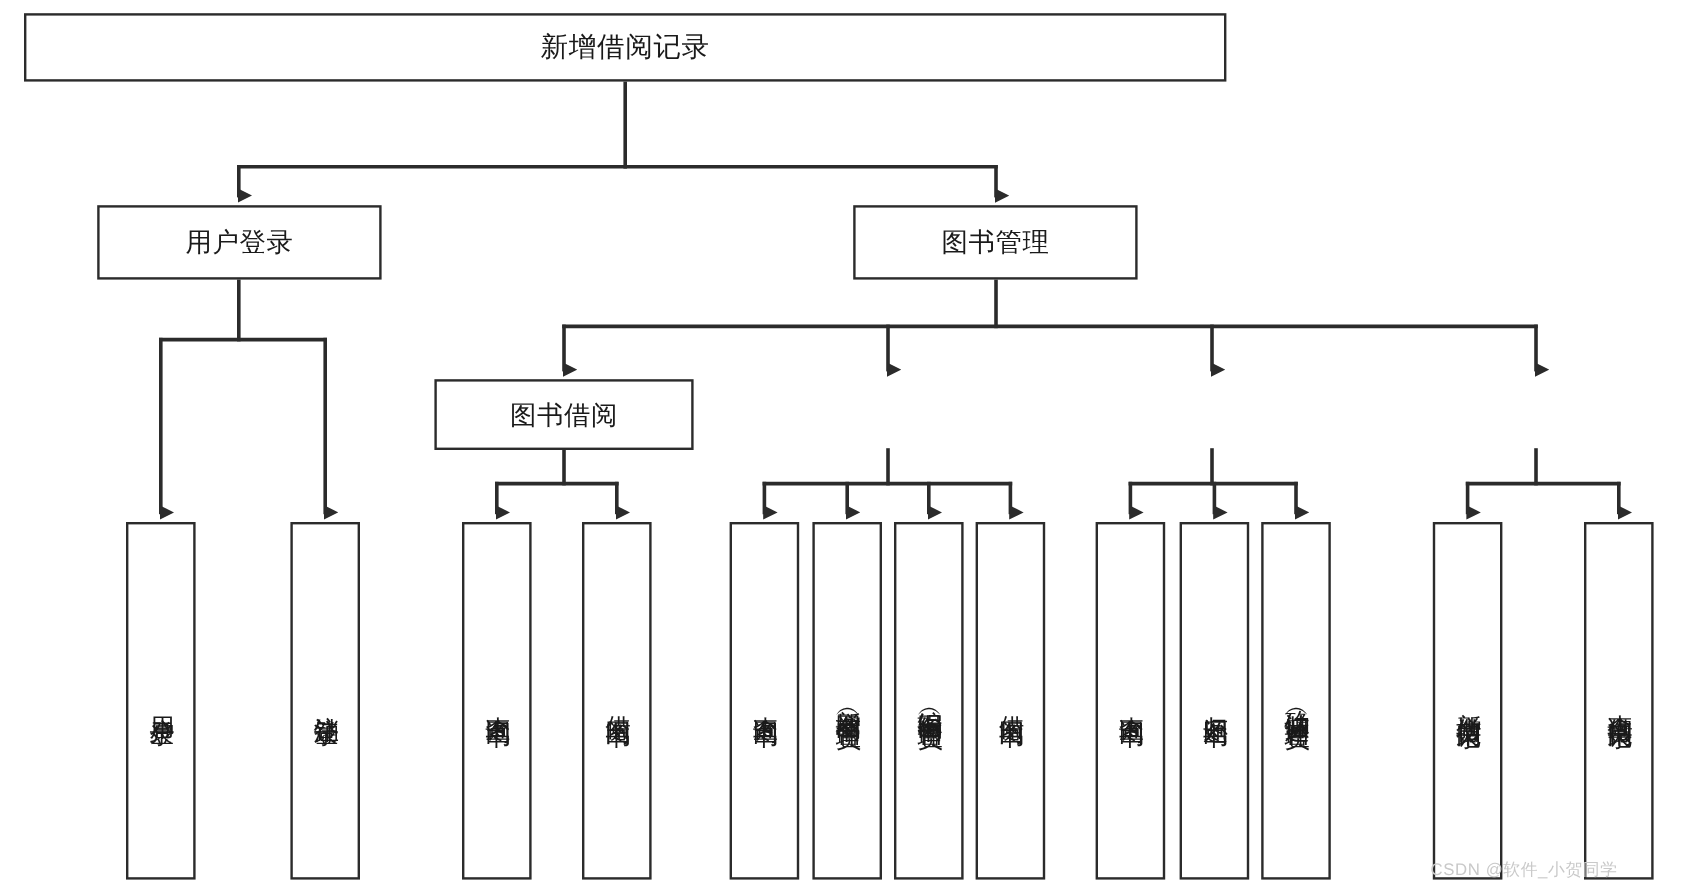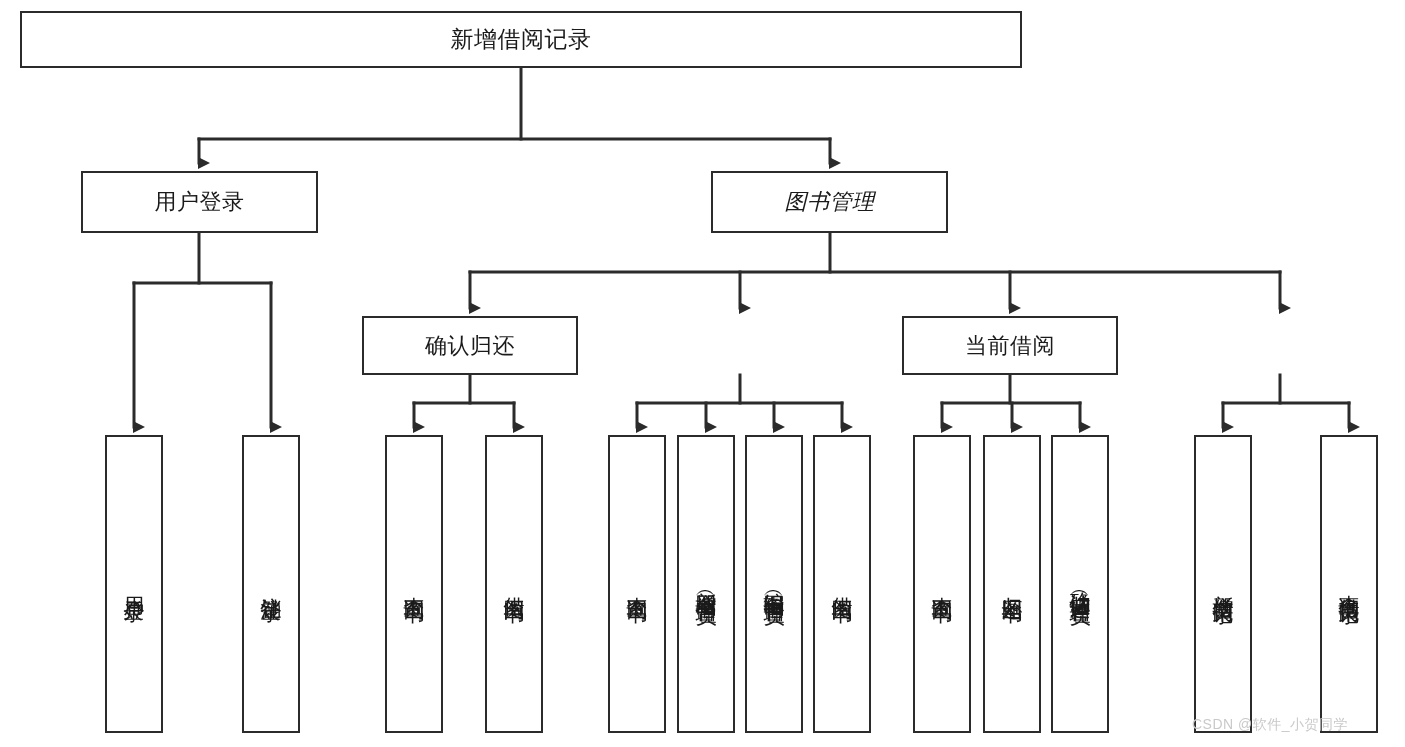--- a/index.html
+++ b/index.html
@@ -123,29 +123,26 @@
     </g>
   </svg>
 
   <div class="node h-root" style="left: 20px; top: 11px; width: 1002px; height: 57px;">
     <span class="label">新增借阅记录</span>
   </div>
 
   <div class="node h-l1" style="left: 81px; top: 171px; width: 237px; height: 62px;">
     <span class="label">用户登录</span>
   </div>
-  <div class="node h-l1" style="left: 711px; top: 171px; width: 237px; height: 62px; font-style: italic;">
+  <div class="node h-l1" style="left: 711px; top: 171px; width: 237px; height: 62px;">
     <span class="label">图书管理</span>
   </div>
 
   <div class="node h-l2" style="left: 362px; top: 316px; width: 216px; height: 59px;">
-    <span class="label">确认归还</span>
-  </div>
-  <div class="node h-l2" style="left: 902px; top: 316px; width: 216px; height: 59px;">
-    <span class="label">当前借阅</span>
+    <span class="label">图书借阅</span>
   </div>
 
   <div class="node leaf" style="left: 105px; top: 435px; width: 58px; height: 298px;">
     <span class="label">用户登录</span>
   </div>
   <div class="node leaf" style="left: 242px; top: 435px; width: 58px; height: 298px;">
     <span class="label">注销登录</span>
   </div>
   <div class="node leaf" style="left: 385px; top: 435px; width: 58px; height: 298px;">
     <span class="label">查询图书</span>

